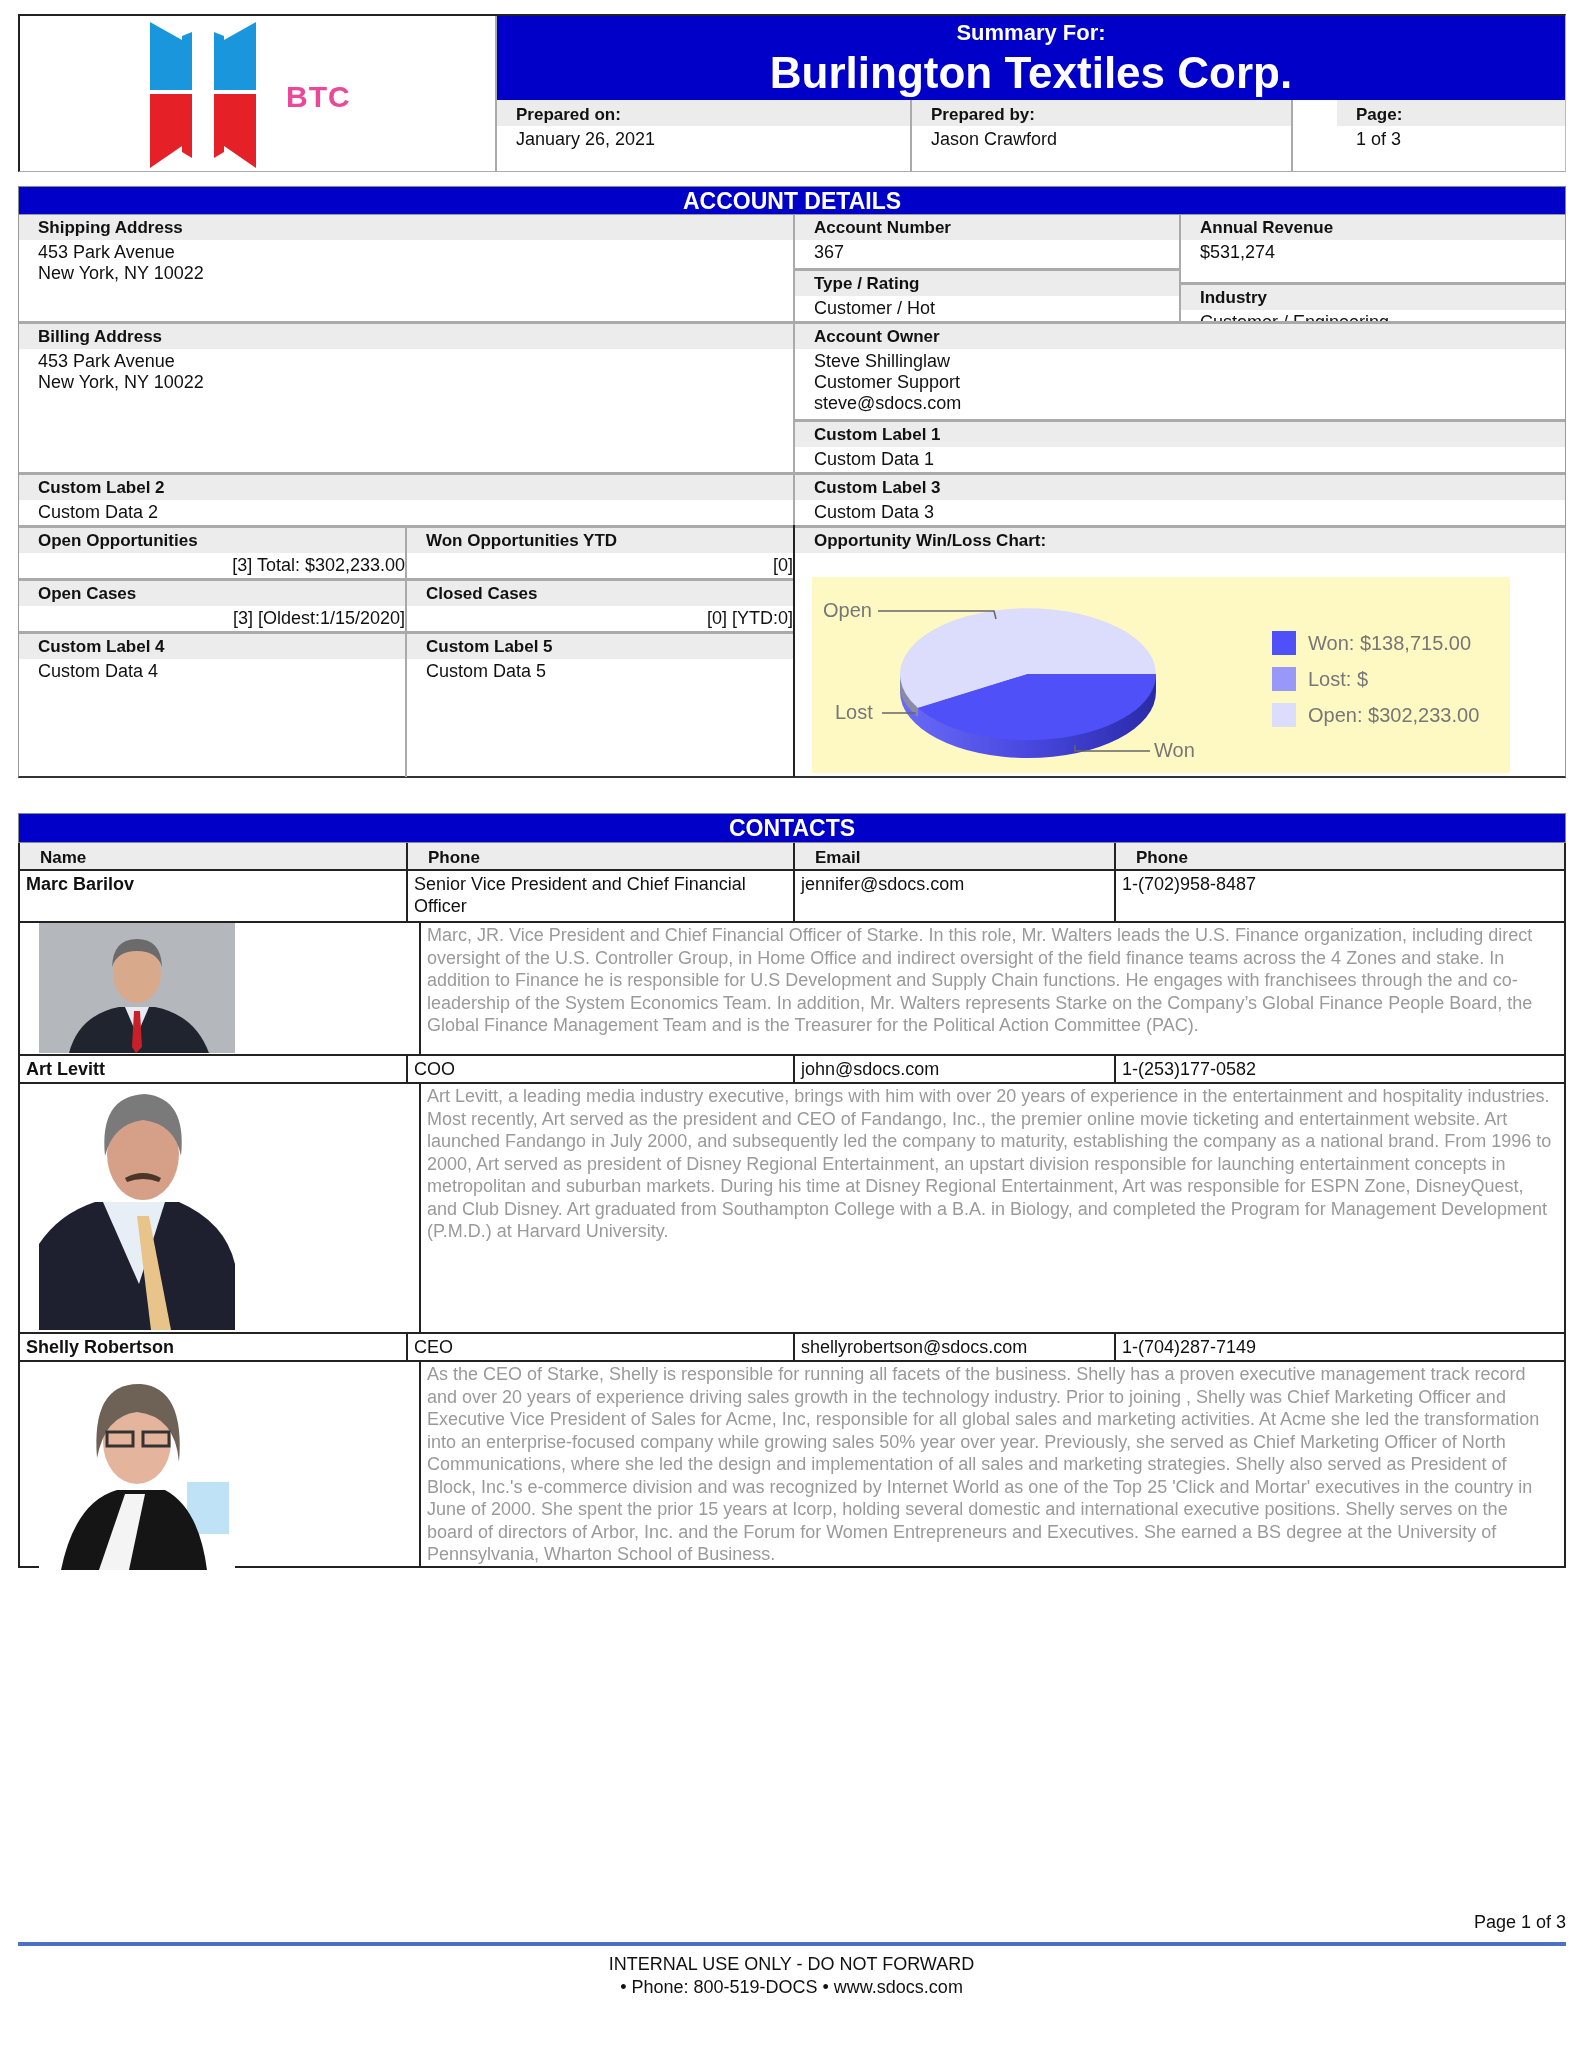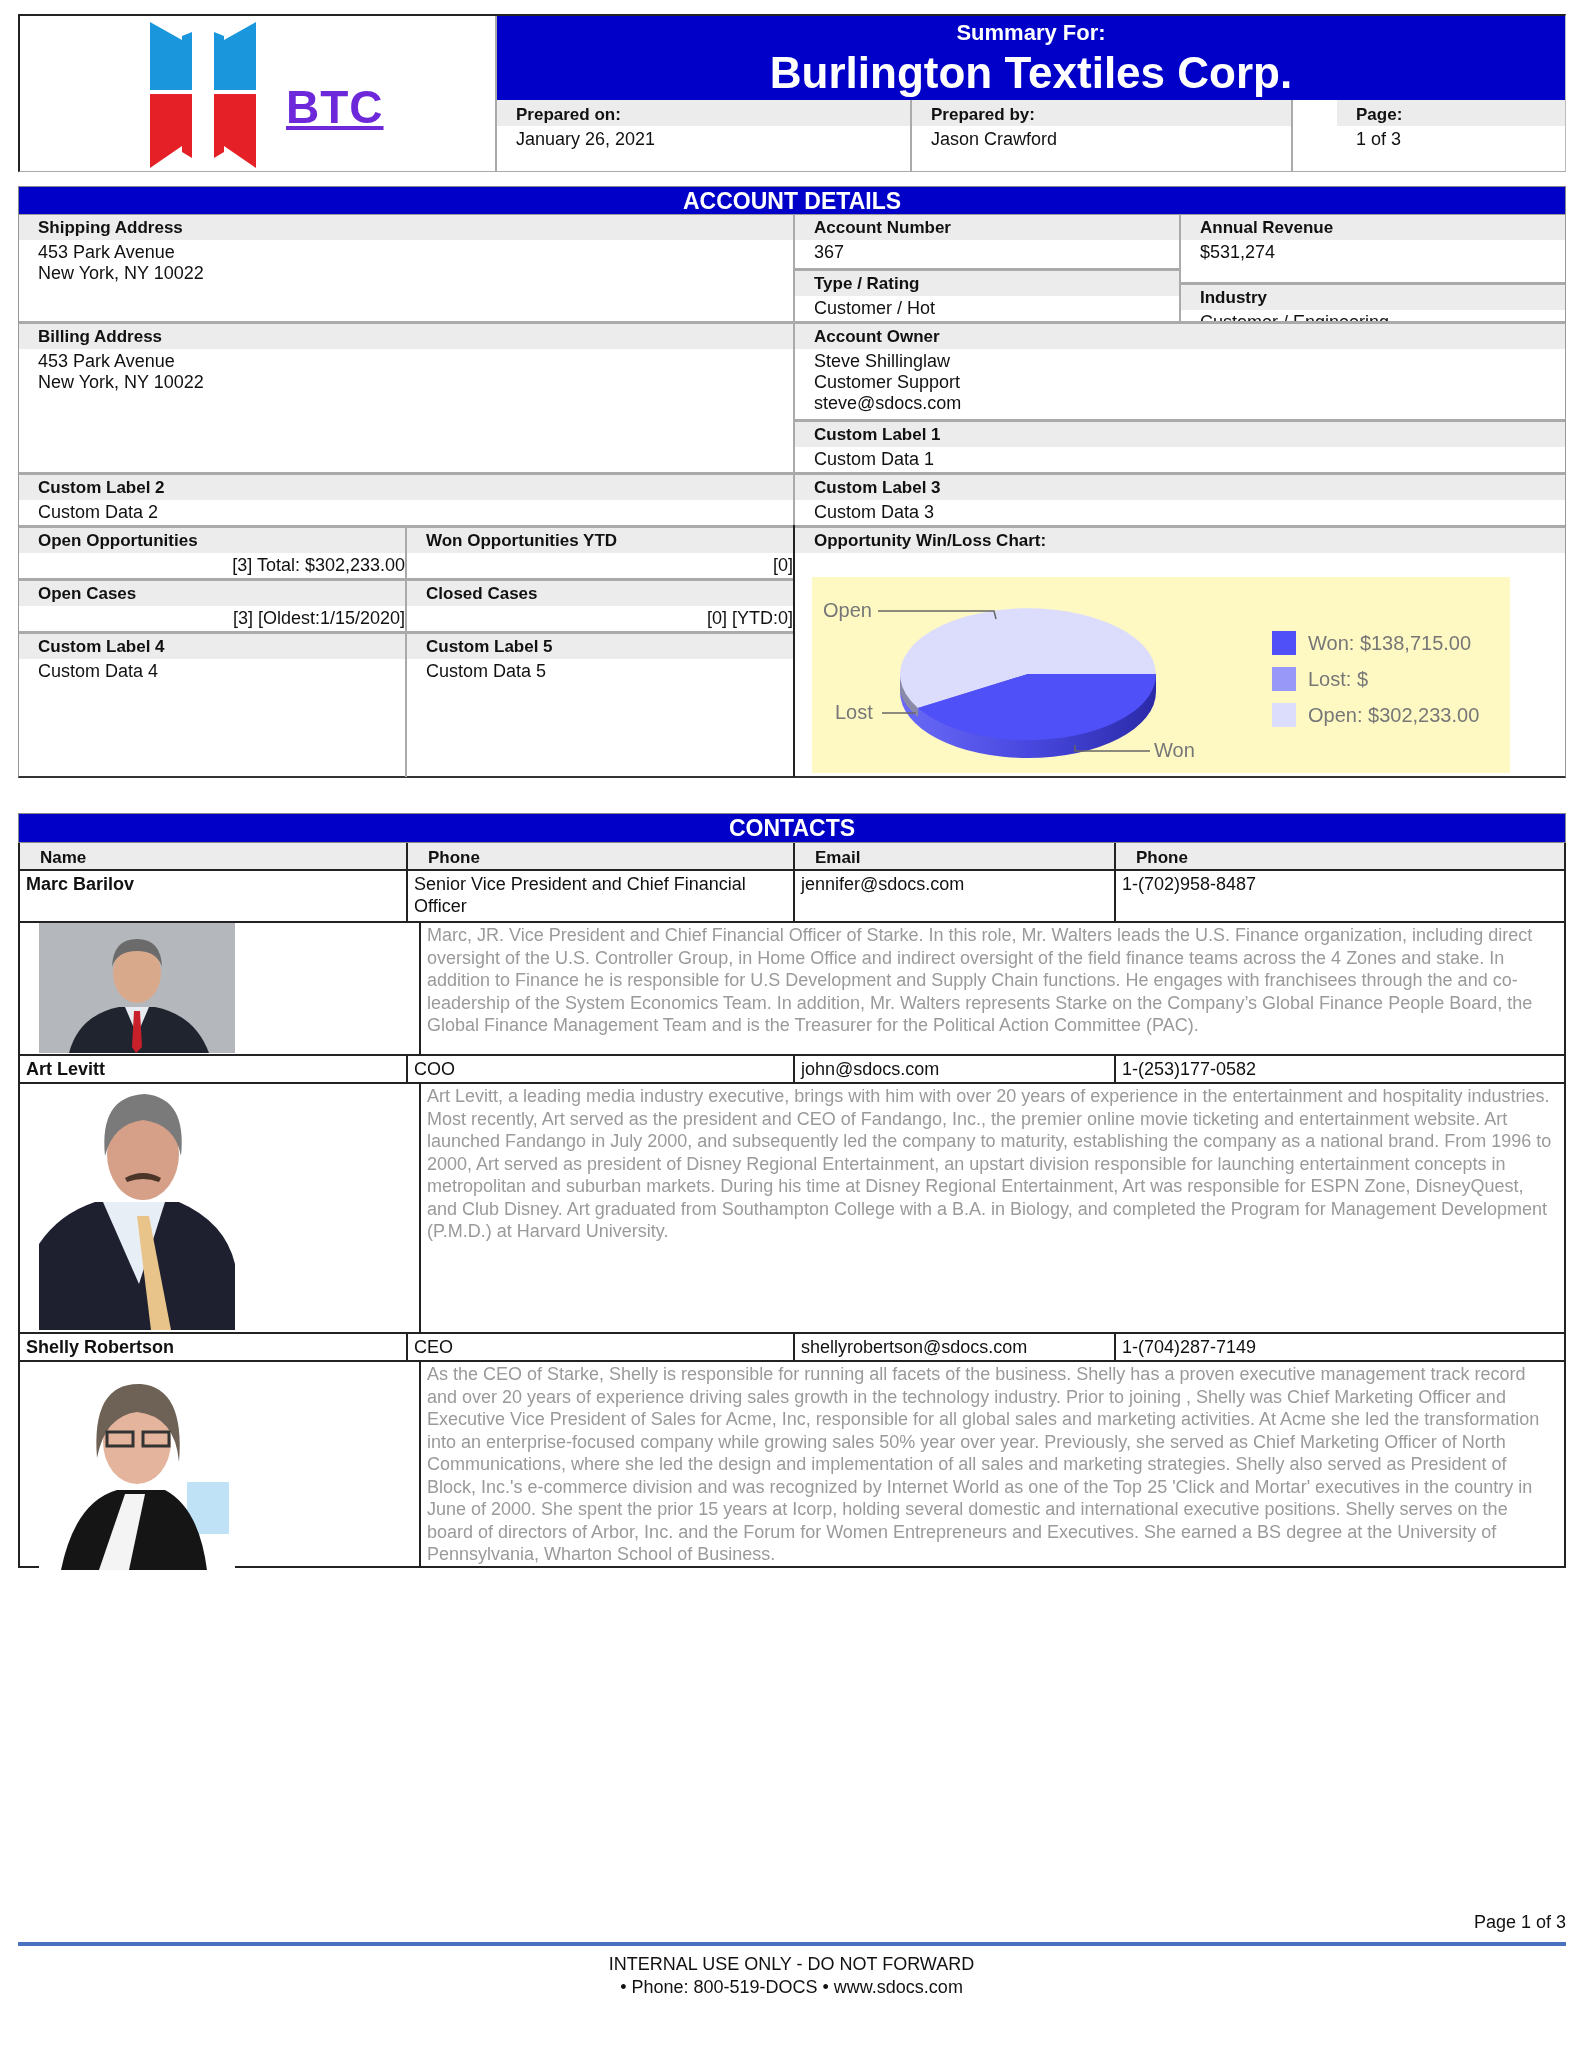--- a/index.html
+++ b/index.html
@@ -3,21 +3,21 @@
 <meta charset="utf-8">
 <style>
   * { box-sizing: border-box; margin: 0; padding: 0; }
   html, body { width: 1583px; height: 2048px; background: #ffffff; }
   body { font-family: "Liberation Sans", sans-serif; color: #111; position: relative; font-size: 18px; }
 
   
   .header { position: absolute; left: 18px; top: 14px; width: 1548px; height: 158px; border: 2px solid #222; border-right: 1px solid #bbb; border-bottom: 1px solid #aaa; }
   .logo-cell { position: absolute; left: 0; top: 0; width: 477px; height: 155px; border-right: 2px solid #aaa; background: #fff; }
   .logo-svg { position: absolute; left: 128px; top: 2px; }
-  .logo-text { position: absolute; left: 266px; top: 64px; font-size: 46px; font-weight: bold; color: #6d28d9; letter-spacing: 1px; text-decoration: underline; }
+  .logo-text { position: absolute; left: 266px; top: 64px; font-size: 30px; font-weight: bold; color: #ec4899; letter-spacing: 1px; }
   .title-cell { position: absolute; left: 477px; top: 0; right: 0; height: 84px; background: #0000c8; color: #fff; text-align: center; }
   .title-sub { font-size: 22px; font-weight: bold; margin-top: 4px; }
   .title-main { font-size: 44px; font-weight: bold; margin-top: 4px; line-height: 46px; }
   .meta-cell { position: absolute; top: 84px; height: 71px; border-right: 2px solid #aaa; }
   .meta-cell.last { border-right: none; margin-left: 44px; }
   .meta-label { background: #ececec; height: 26px; padding: 5px 0 0 19px; font-size: 17px; font-weight: bold; }
   .meta-value { padding: 3px 0 0 19px; font-size: 18px; }
 
   
   .section-bar { position: absolute; left: 18px; width: 1548px; height: 29px; background: #0000c8; color: #fff; font-size: 23px; font-weight: bold; text-align: center; line-height: 29px; border: 1px solid #888; }

